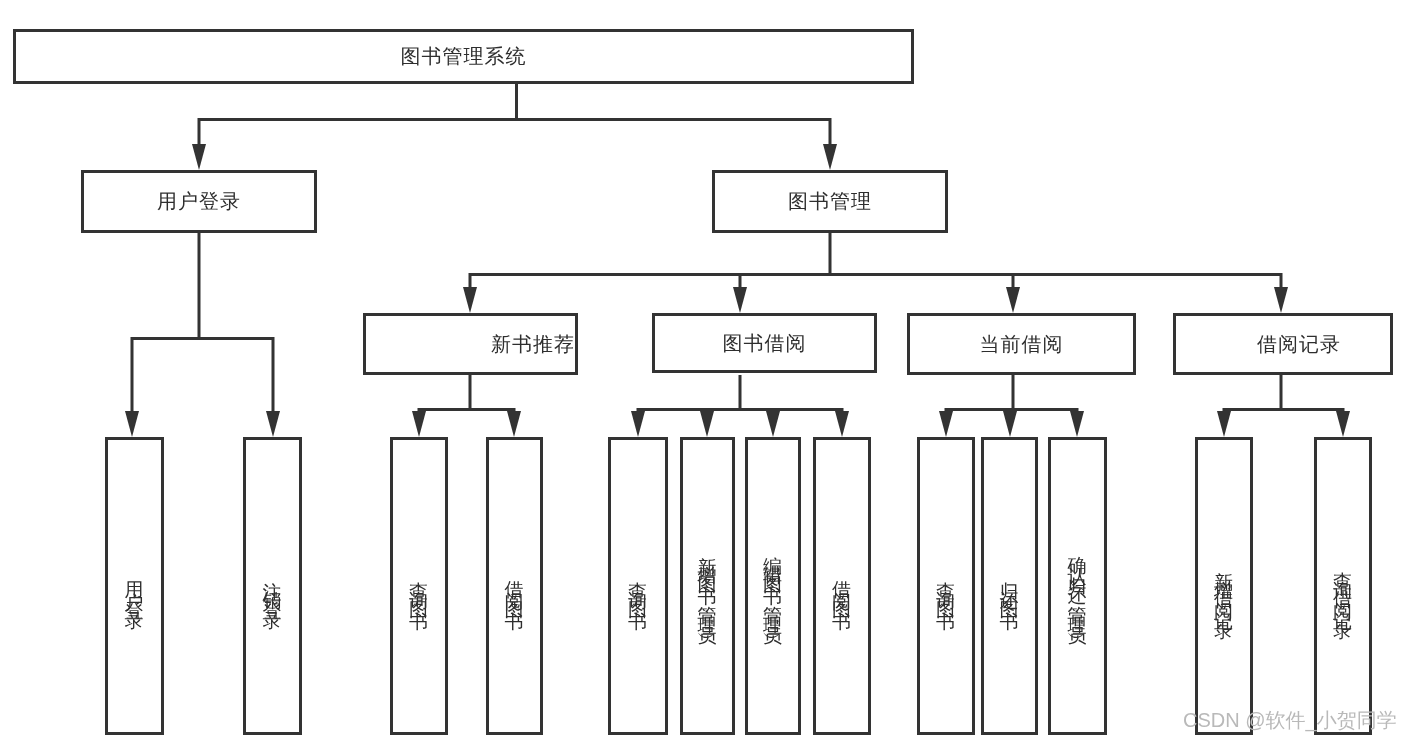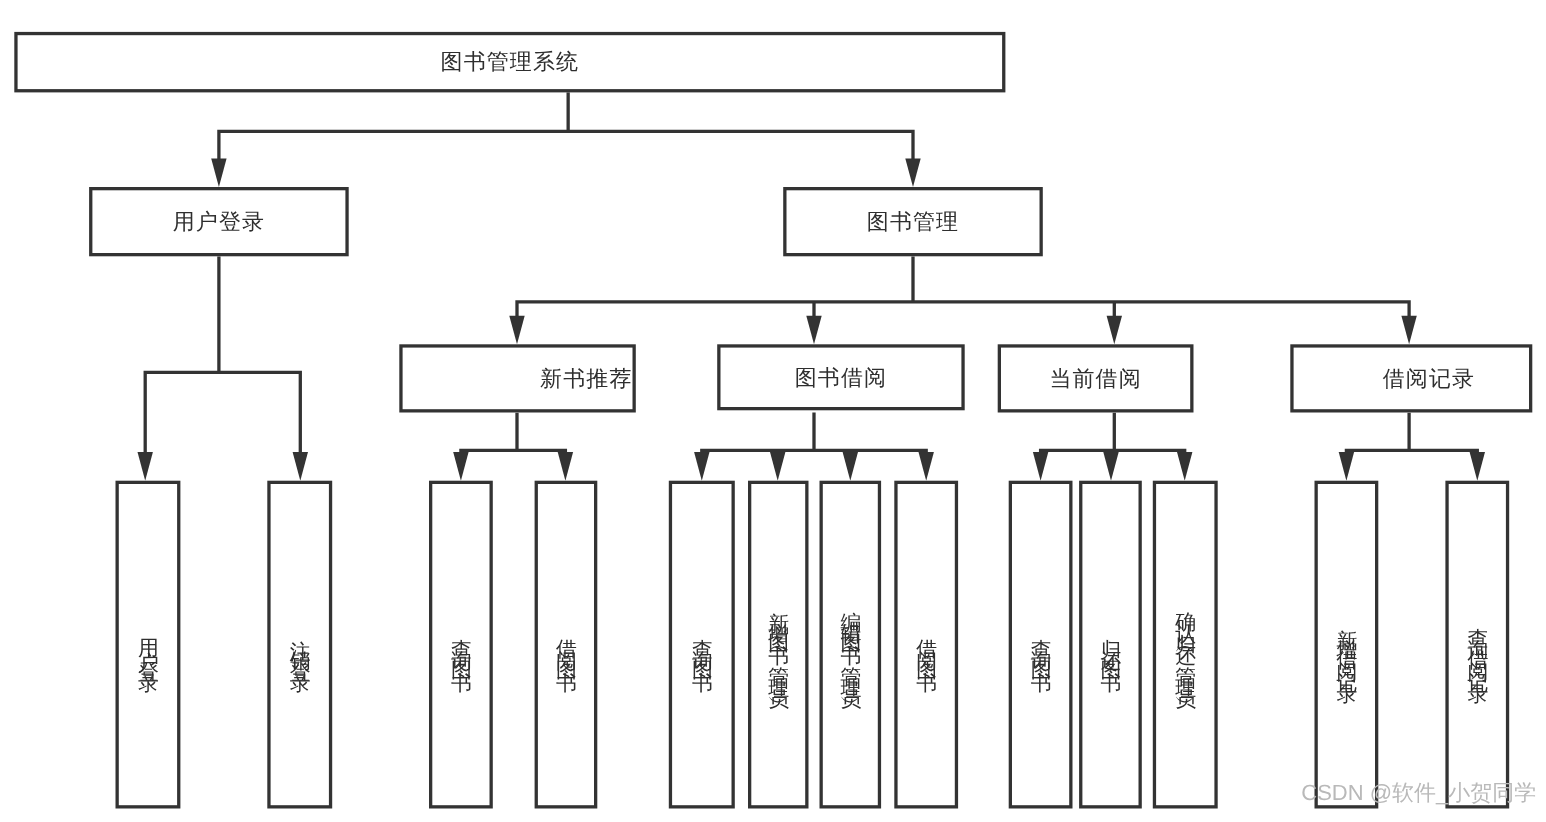--- a/index.html
+++ b/index.html
@@ -91,21 +91,21 @@
   <div class="node hbox" style="left:712px; top:170px; width:236px; height:63px;">
     <span>图书管理</span>
   </div>
 
   <div class="node hbox" style="left:363px; top:313px; width:215px; height:62px;justify-content:flex-end;">
     <span>新书推荐</span>
   </div>
   <div class="node hbox" style="left:632px; top:313px; width:225px; height:60px;margin-left:20px;">
     <span>图书借阅</span>
   </div>
-  <div class="node hbox" style="left:907px; top:313px; width:178px; height:62px;">
+  <div class="node hbox" style="left:907px; top:313px; width:229px; height:62px;">
     <span>当前借阅</span>
   </div>
   <div class="node hbox" style="left:1173px; top:313px; width:220px; height:62px;padding-left:32px;">
     <span>借阅记录</span>
   </div>
 
   <div class="node vbox" style="left:105px; top:437px; width:59px; height:298px;">
     <span class="vtext">用户登录</span>
   </div>
   <div class="node vbox" style="left:243px; top:437px; width:59px; height:298px;">

